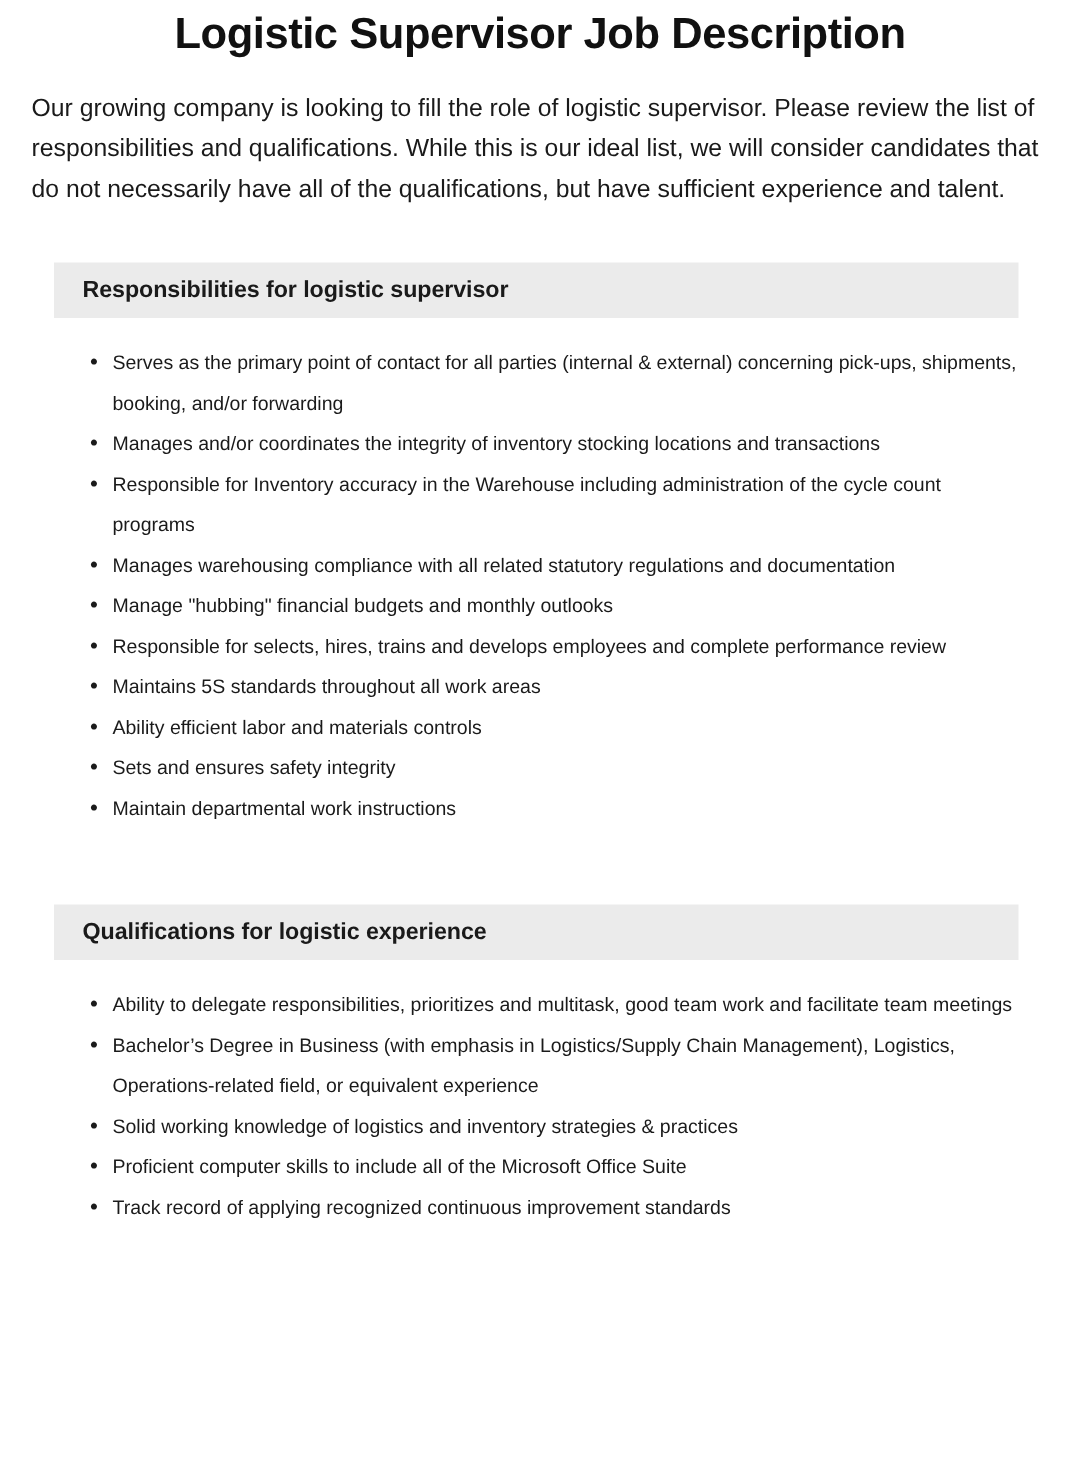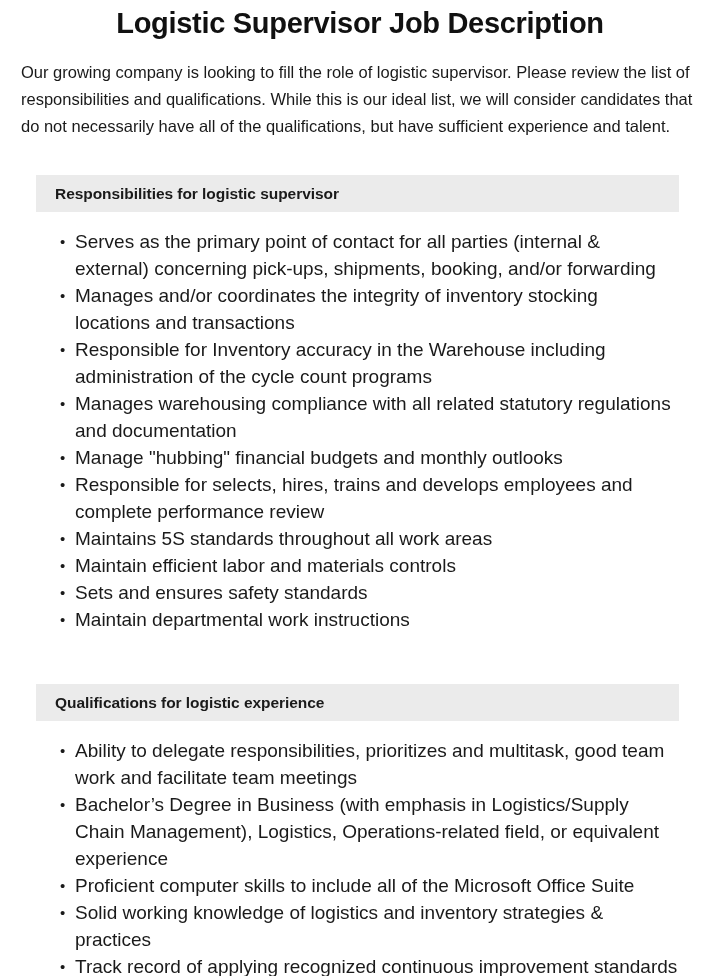--- a/index.html
+++ b/index.html
@@ -58,21 +58,21 @@
     color: #1a1a1a;
     letter-spacing: -0.05px;
   }
   ul.bullets {
     margin: 0;
     padding: 16px 26px 0 44px;
     list-style: none;
   }
   ul.bullets li {
     position: relative;
-    font-size: 19px;
+    font-size: 13px;
     line-height: 27px;
     color: #1a1a1a;
     padding-left: 15px;
     margin: 0;
   }
   ul.bullets li::before {
     content: "\2022";
     position: absolute;
     left: 0;
     top: 0;
@@ -95,32 +95,32 @@
       <span class="section-band-title">Responsibilities for logistic supervisor</span>
     </div>
     <ul class="bullets">
       <li>Serves as the primary point of contact for all parties (internal &amp; external) concerning pick-ups, shipments, booking, and/or forwarding</li>
       <li>Manages and/or coordinates the integrity of inventory stocking locations and transactions</li>
       <li>Responsible for Inventory accuracy in the Warehouse including administration of the cycle count programs</li>
       <li>Manages warehousing compliance with all related statutory regulations and documentation</li>
       <li>Manage "hubbing" financial budgets and monthly outlooks</li>
       <li>Responsible for selects, hires, trains and develops employees and complete performance review</li>
       <li>Maintains 5S standards throughout all work areas</li>
-      <li>Maintain efficient labor and materials controls</li>
-      <li>Sets and ensures safety standards</li>
+      <li>Ability efficient labor and materials controls</li>
+      <li>Sets and ensures safety integrity</li>
       <li>Maintain departmental work instructions</li>
     </ul>
   </section>
 
   <section class="section">
     <div class="section-band">
       <span class="section-band-title">Qualifications for logistic experience</span>
     </div>
     <ul class="bullets">
       <li>Ability to delegate responsibilities, prioritizes and multitask, good team work and facilitate team meetings</li>
       <li>Bachelor’s Degree in Business (with emphasis in Logistics/Supply Chain Management), Logistics, Operations-related field, or equivalent experience</li>
+      <li>Solid working knowledge of logistics and inventory strategies &amp; practices</li>
       <li>Proficient computer skills to include all of the Microsoft Office Suite</li>
-      <li>Solid working knowledge of logistics and inventory strategies &amp; practices</li>
       <li>Track record of applying recognized continuous improvement standards</li>
     </ul>
   </section>
 
 </div>
 
 </body></html>

